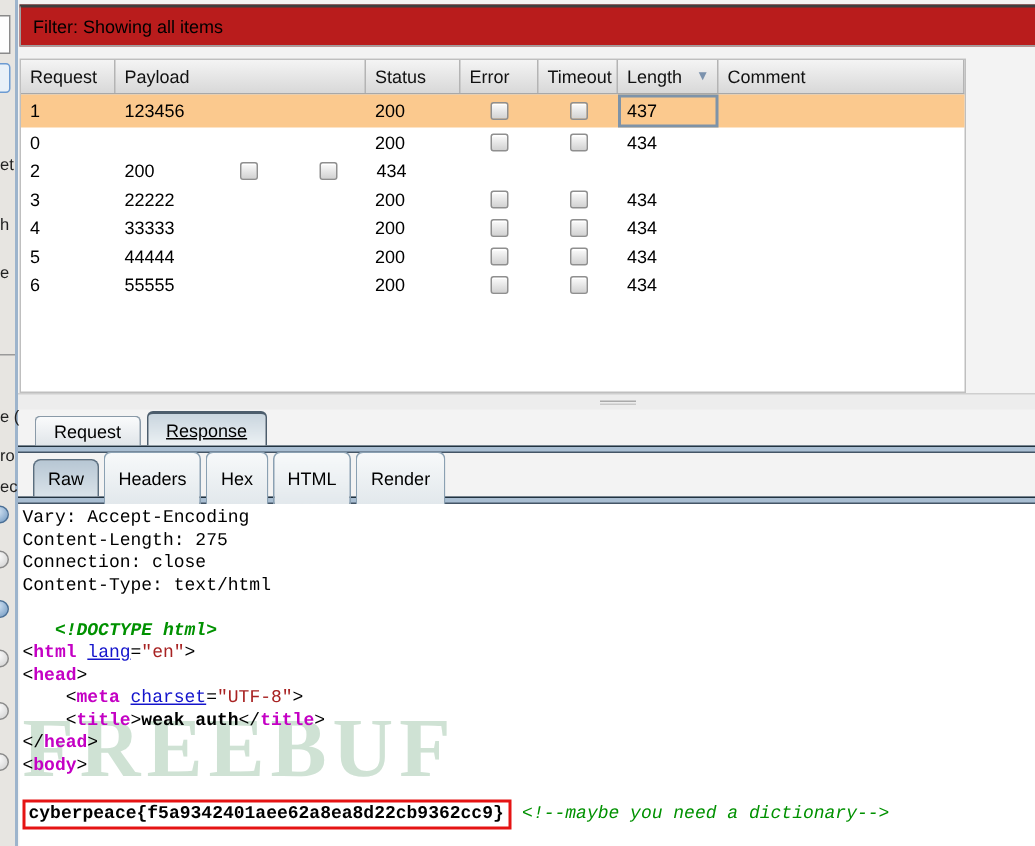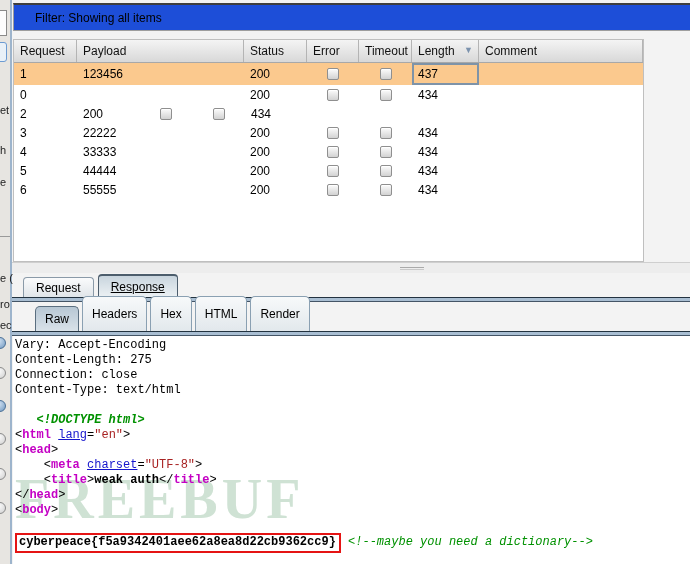--- a/index.html
+++ b/index.html
@@ -12,23 +12,23 @@
   .stripbox1 { position:absolute; left:-9px; top:10px; width:16px; height:26px; background:#fdfdfd; border:1px solid #8a8a8a; }
   .stripbox2 { position:absolute; left:-9px; top:42px; width:16px; height:20px; background:#e9f1f8; border:1px solid #6c9bd2; border-radius:3px; }
   .stripline { position:absolute; left:0; top:236px; width:10px; height:1px; background:#9a9a9a; }
   .radio { position:absolute; left:-6px; width:12px; height:12px; border-radius:50%; border:1px solid #8a8a8a;
            background:radial-gradient(circle at 35% 30%, #fdfdfd, #cfcfcf); }
   .radio.blue { background:radial-gradient(circle at 35% 30%, #d4e4f4, #6f97c0); border-color:#4a6f96; }
 
   
   #main { position:absolute; left:10px; top:0; width:680px; height:564px; background:#f3f3f3; border-left:2px solid #9db4cc; }
 
-  #filter-bar { position:absolute; left:1px; top:3px; width:678px; height:28px; background:#1d4ed8;
+  #filter-bar { position:absolute; left:1px; top:3px; width:678px; height:28px; background:#b91c1c;
                 border:1px solid #9e9e9e; border-top:2px solid #3e3e3e; display:flex; align-items:center;
-                padding-left:21px; font-size:12px; color:#000; }
+                padding-left:8px; font-size:12px; color:#000; }
 
   
   #table { position:absolute; left:1px; top:39px; width:631px; height:223px; background:#fff; border:1px solid #bfbfbf; }
   #thead { display:flex; height:23px; background:linear-gradient(180deg,#f4f4f4,#d8d8d8); border-bottom:1px solid #a8a8a8; }
   .th { display:flex; align-items:center; padding-left:6px; font-size:12px; color:#111;
         border-right:1px solid #b4b4b4; position:relative; overflow:hidden; }
   .sort { position:absolute; right:5px; top:6px; font-size:9px; color:#7b92ad; line-height:1; }
   .c0{width:63px;} .c1{width:167px;} .c2{width:63px;} .c3{width:52px;} .c4{width:53px;} .c5{width:67px;} .c6{flex:1;}
   .trow { display:flex; height:19px; align-items:center; font-size:12px; color:#000; }
   .trow.hl { background:var(--highlight,#fbc98e); height:22px; }
@@ -45,21 +45,21 @@
 
   
   #tabs1 { position:absolute; left:11px; top:274px; height:23px; display:flex; align-items:flex-end; gap:4px; z-index:2; }
   .tab1 { height:20px; display:flex; align-items:center; padding:0 12px; font-size:12px; color:#000;
           background:linear-gradient(180deg,#fafbfc,#e0e5e9); border:1px solid #8a9aa8; border-bottom:none;
           border-radius:4px 4px 0 0; }
   .tab1.sel { height:23px; background:linear-gradient(180deg,#c9d5de,#ecf1f4); border-color:#4c5d6c; border-top-width:2px;text-decoration:underline; }
   .tabline { position:absolute; left:0; width:680px; height:5px; background:#a9bed2;
              border-top:1px solid #22323f; border-bottom:1px solid #445566; }
   #tabline1 { top:297px; } #tabline2 { top:331px; }
-  #tabs2 { position:absolute; left:23px; top:306px; height:25px; display:flex; align-items:flex-end; gap:3px; z-index:2; }
+  #tabs2 { position:absolute; left:10px; top:306px; height:25px; display:flex; align-items:center; gap:3px; z-index:2; }
   .tab2 { height:35px; display:flex; align-items:center; padding:0 9px; font-size:12px; color:#000;
           background:linear-gradient(180deg,#f7f9fa,#e2e8ec); border:1px solid #8aa0b2; border-bottom:none;
           border-radius:5px 5px 0 0; }
   .tab2.sel { height:25px; background:linear-gradient(180deg,#b7c7d4,#d9e2e9); border-color:#5a6e7f; }
 
   
   #resp { position:absolute; left:1px; top:336px; width:678px; height:228px; background:#fff; overflow:hidden;
           font-family:"Liberation Mono","DejaVu Sans Mono",monospace; font-size:12px; line-height:15px; padding:2px 0 0 2px; }
   #watermark { position:absolute; left:2px; top:156px; font-family:Liberation Serif, serif; font-weight:bold;
                font-size:56px; letter-spacing:4px; color:var(--watermark,#cfe2d4); z-index:0; user-select:none; }

